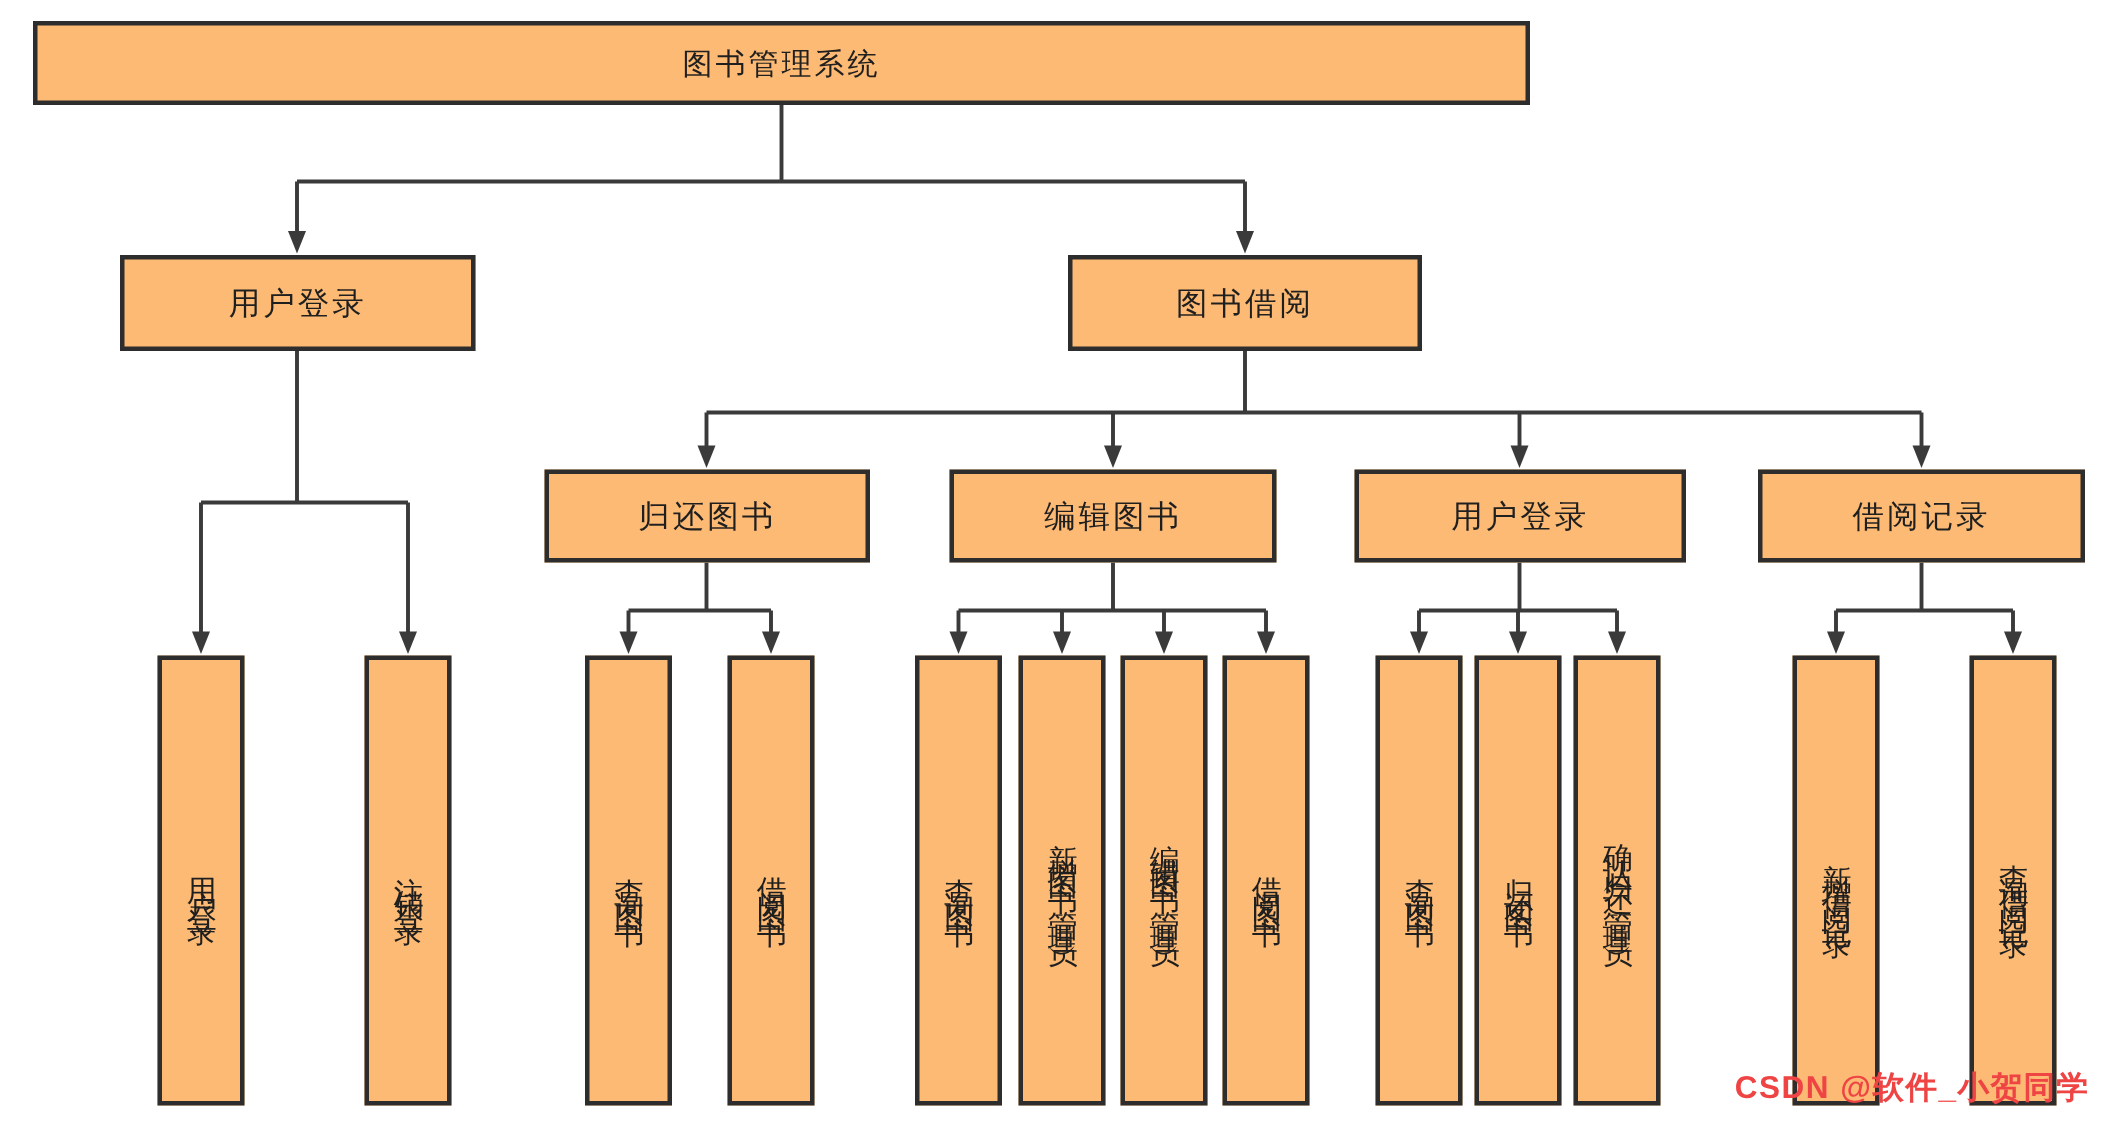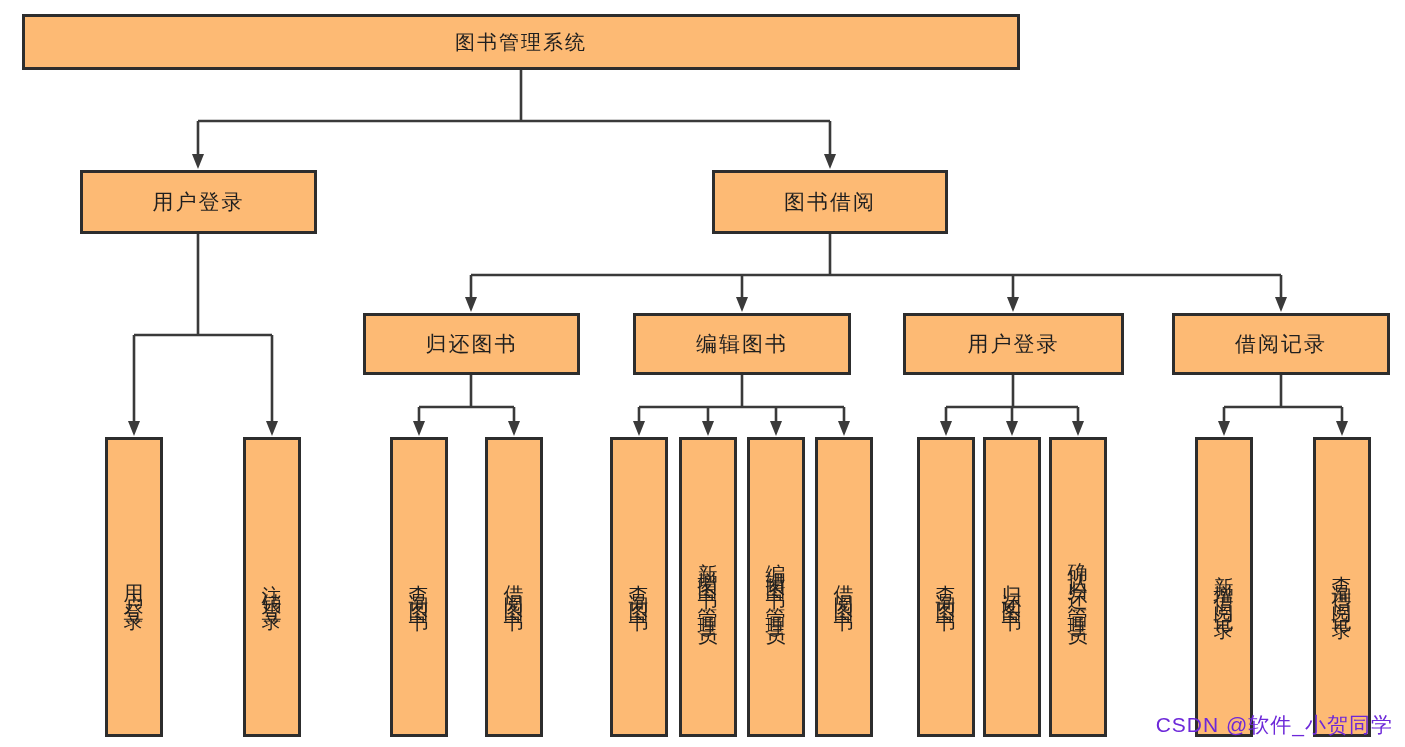--- a/index.html
+++ b/index.html
@@ -14,21 +14,21 @@
     color:#1f1f1f;
   }
   .node.root{font-size:20px;letter-spacing:2px;}
   .node.hbox{font-size:21px;letter-spacing:2px;}
   .node.leaf span{
     writing-mode:vertical-rl;text-orientation:mixed;
     font-size:20px;line-height:1;letter-spacing:9px;color:#1f1f1f;
   }
   .watermark{
     position:absolute;right:12px;bottom:8px;z-index:5;
-    font-size:21px;letter-spacing:1px;color:#6d28d9;
+    font-size:21px;letter-spacing:1px;color:#ef4444;font-weight:bold;
   }
 </style>
 </head>
 <body>
 
 <div class="canvas">
 
   <svg class="connectors" viewBox="0 0 1405 747" xmlns="http://www.w3.org/2000/svg">
     <g stroke="#3a3a3a" stroke-width="2.6" fill="none">
       <path d="M521 70 V121 M198 121 H830 M198 121 V156 M830 121 V156"></path>

